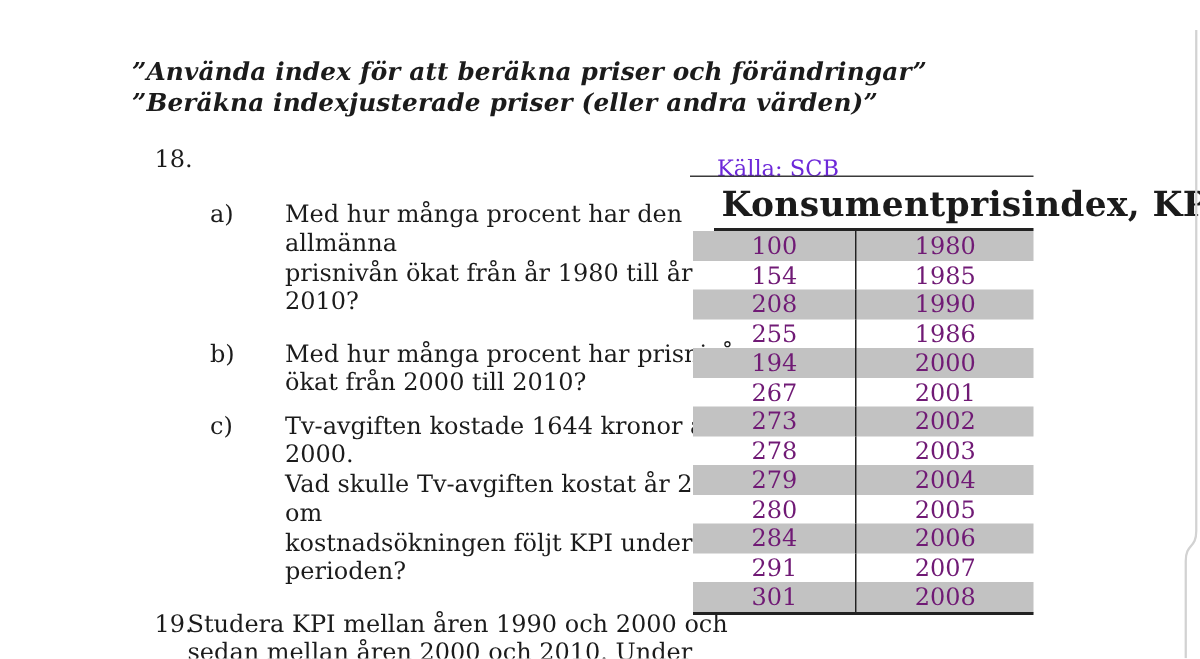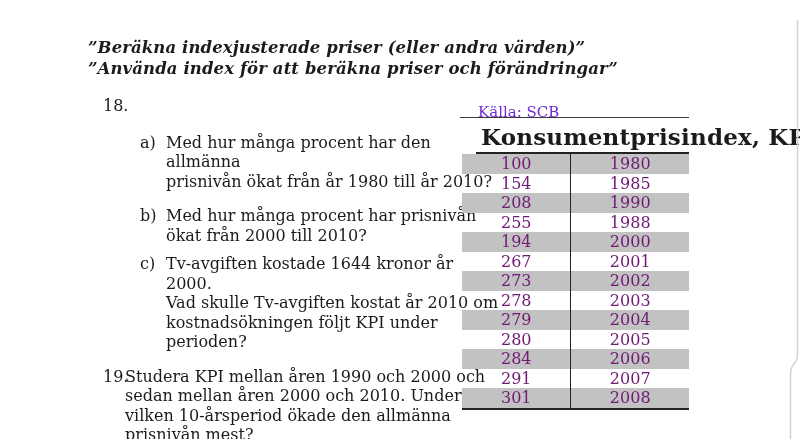--- a/index.html
+++ b/index.html
@@ -24,21 +24,21 @@
   
   .questions {
     position: absolute; left: 103px; top: 96px; width: 400px;
     font-size: 16px; line-height: 19.5px;
   }
   .q-row { display: flex; }
   .q-num { flex: 0 0 22px; width: 22px; }
   .q-text { white-space: pre-line; }
   .sub { display: flex; margin-left: 37px; }
   .sub-label { flex: 0 0 26px; width: 26px; }
-  .sub-text { white-space: pre-line; }
+  .sub-text { white-space: pre-line; margin-left: 24px; }
   .sub-a { margin-top: 17px; }
   .sub-b { margin-top: 15px; }
   .sub-c { margin-top: 9px; }
   .q19 { margin-top: 15px; }
 
   
   .kpi-wrap { position: absolute; left: 462px; top: 103px; width: 227px; }
   .kpi-source {
     position: relative; height: 20px;
     font-size: 15px; padding-left: 16px; color: #6d28d9;
@@ -66,22 +66,22 @@
 
   
   .page-edge { position: absolute; right: 0; top: 0; }
 </style>
 </head>
 <body>
 
 <div class="doc">
 
   <div class="heading">
+    <div>”Använda index för att beräkna priser och förändringar”</div>
     <div>”Beräkna indexjusterade priser (eller andra värden)”</div>
-    <div>”Använda index för att beräkna priser och förändringar”</div>
   </div>
 
   <div class="questions">
 
     <div class="q-row">
       <div class="q-num">18.</div>
     </div>
 
     <div class="sub sub-a">
       <div class="sub-label">a)</div>
@@ -128,21 +128,21 @@
         <tr>
             <td class="kpi-val">154</td>
             <td>1985</td>
           </tr>
         <tr>
             <td class="kpi-val">208</td>
             <td>1990</td>
           </tr>
         <tr>
             <td class="kpi-val">255</td>
-            <td>1988</td>
+            <td>1986</td>
           </tr>
         <tr>
             <td class="kpi-val">194</td>
             <td>2000</td>
           </tr>
         <tr>
             <td class="kpi-val">267</td>
             <td>2001</td>
           </tr>
         <tr>

